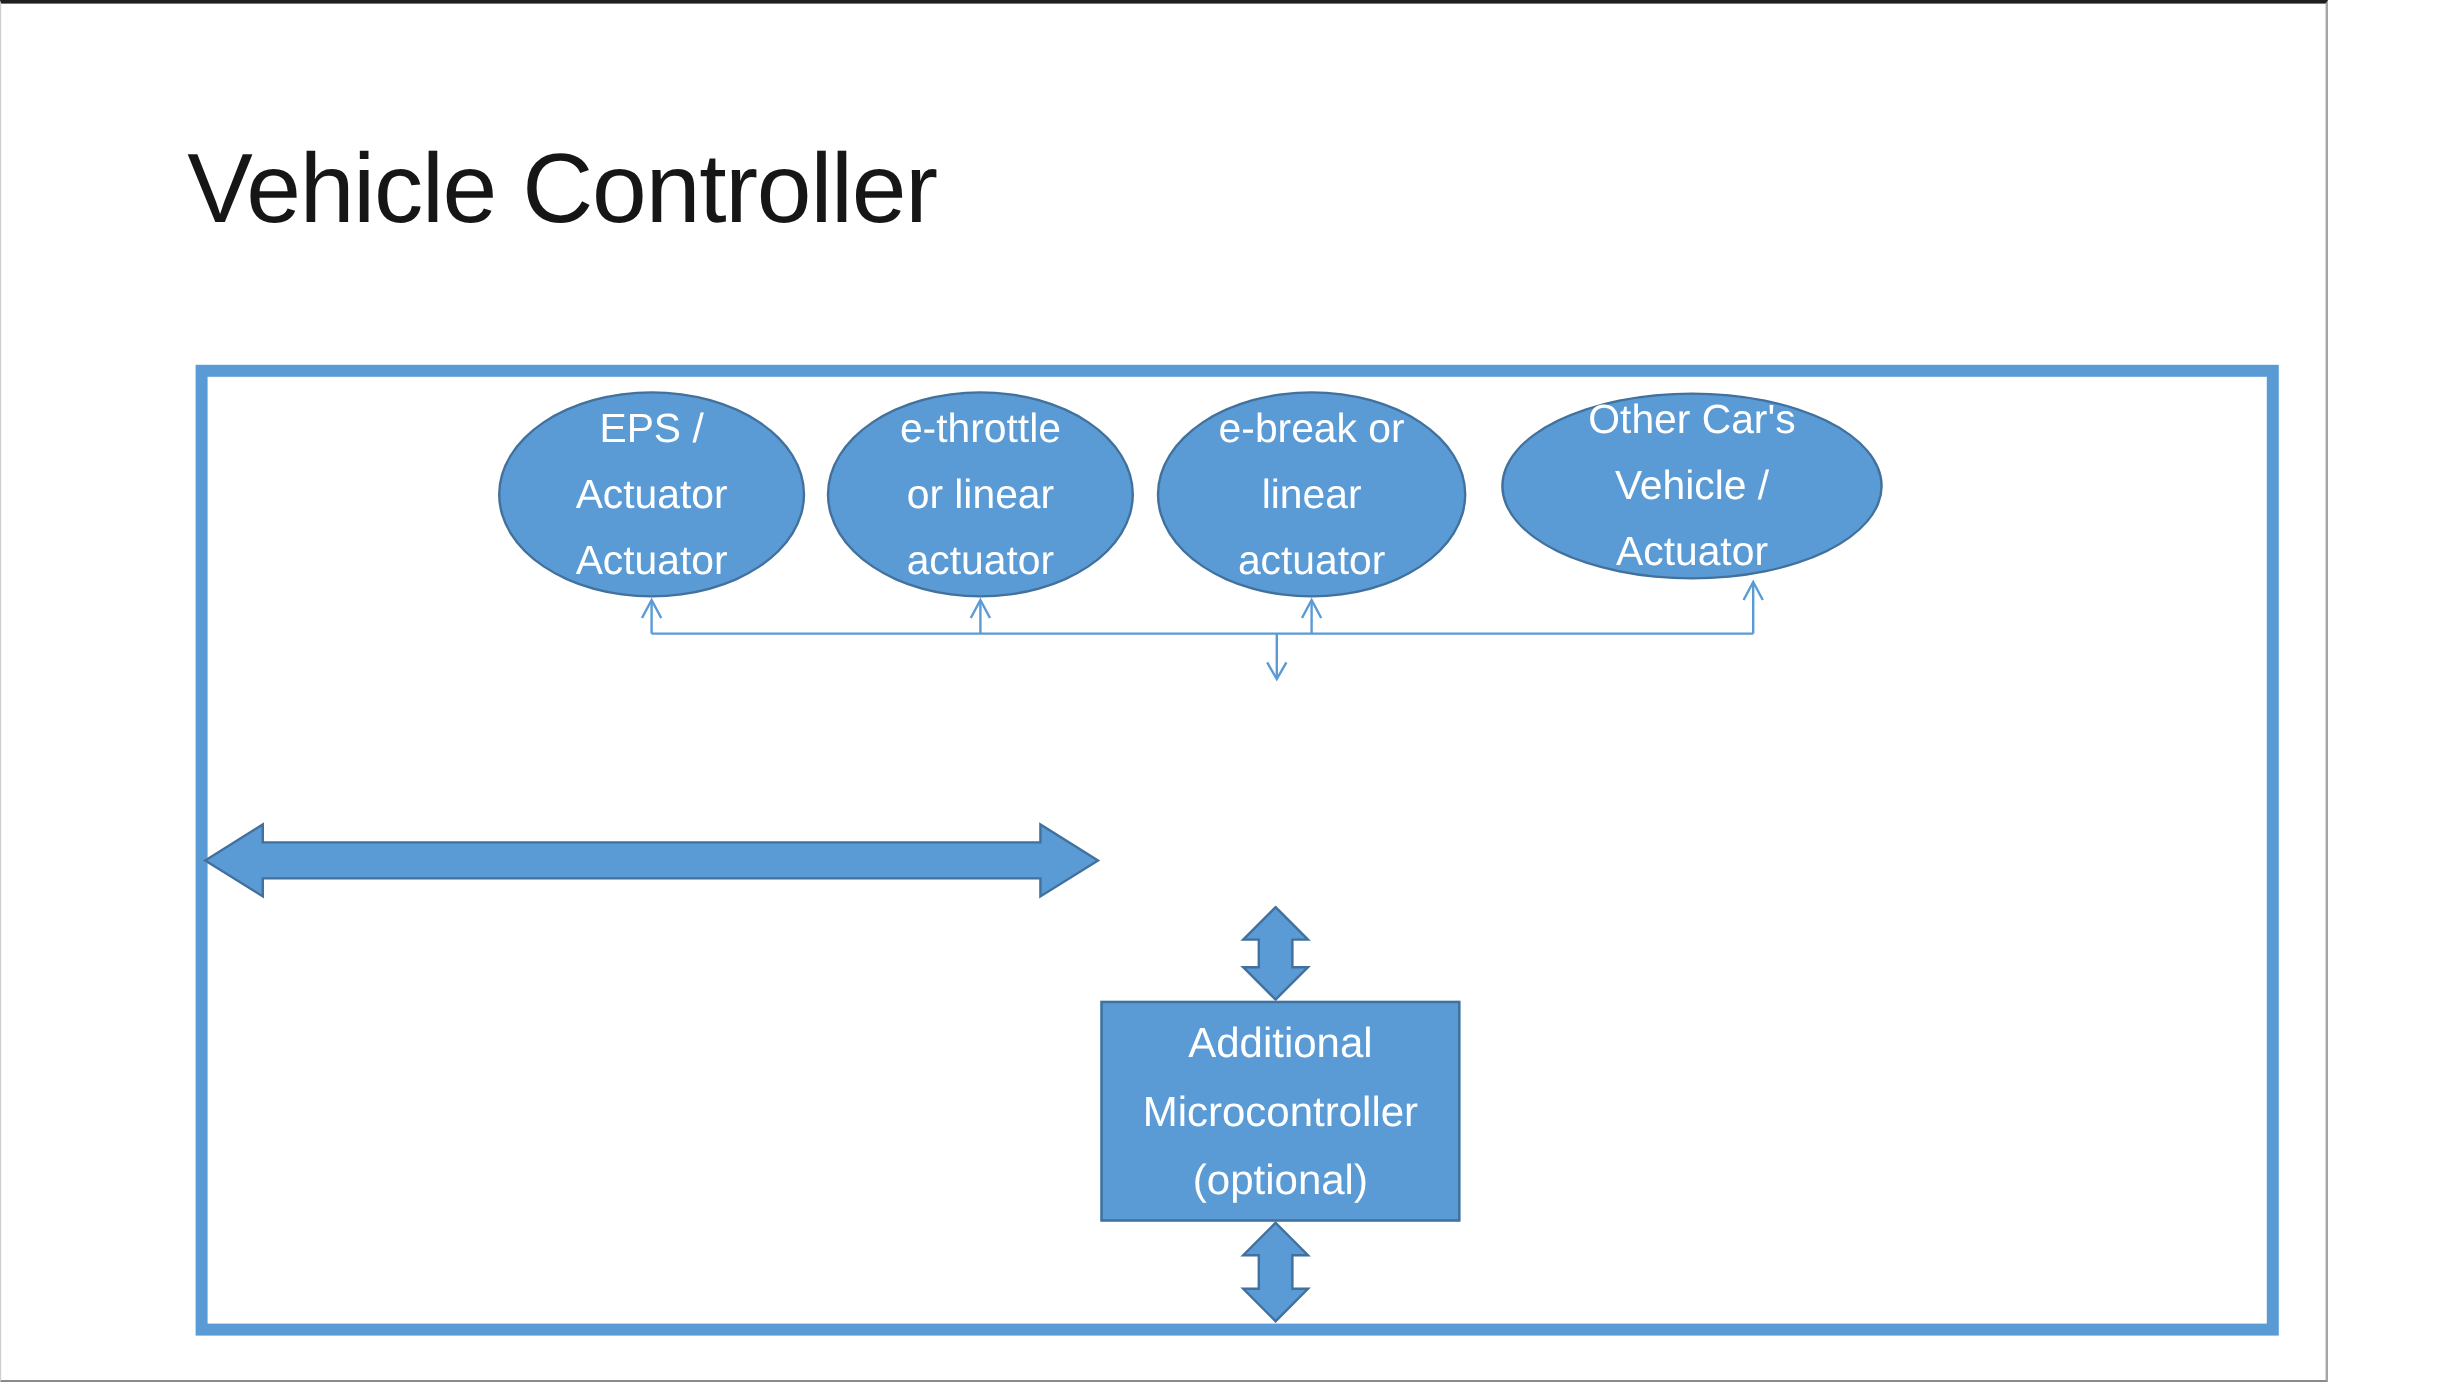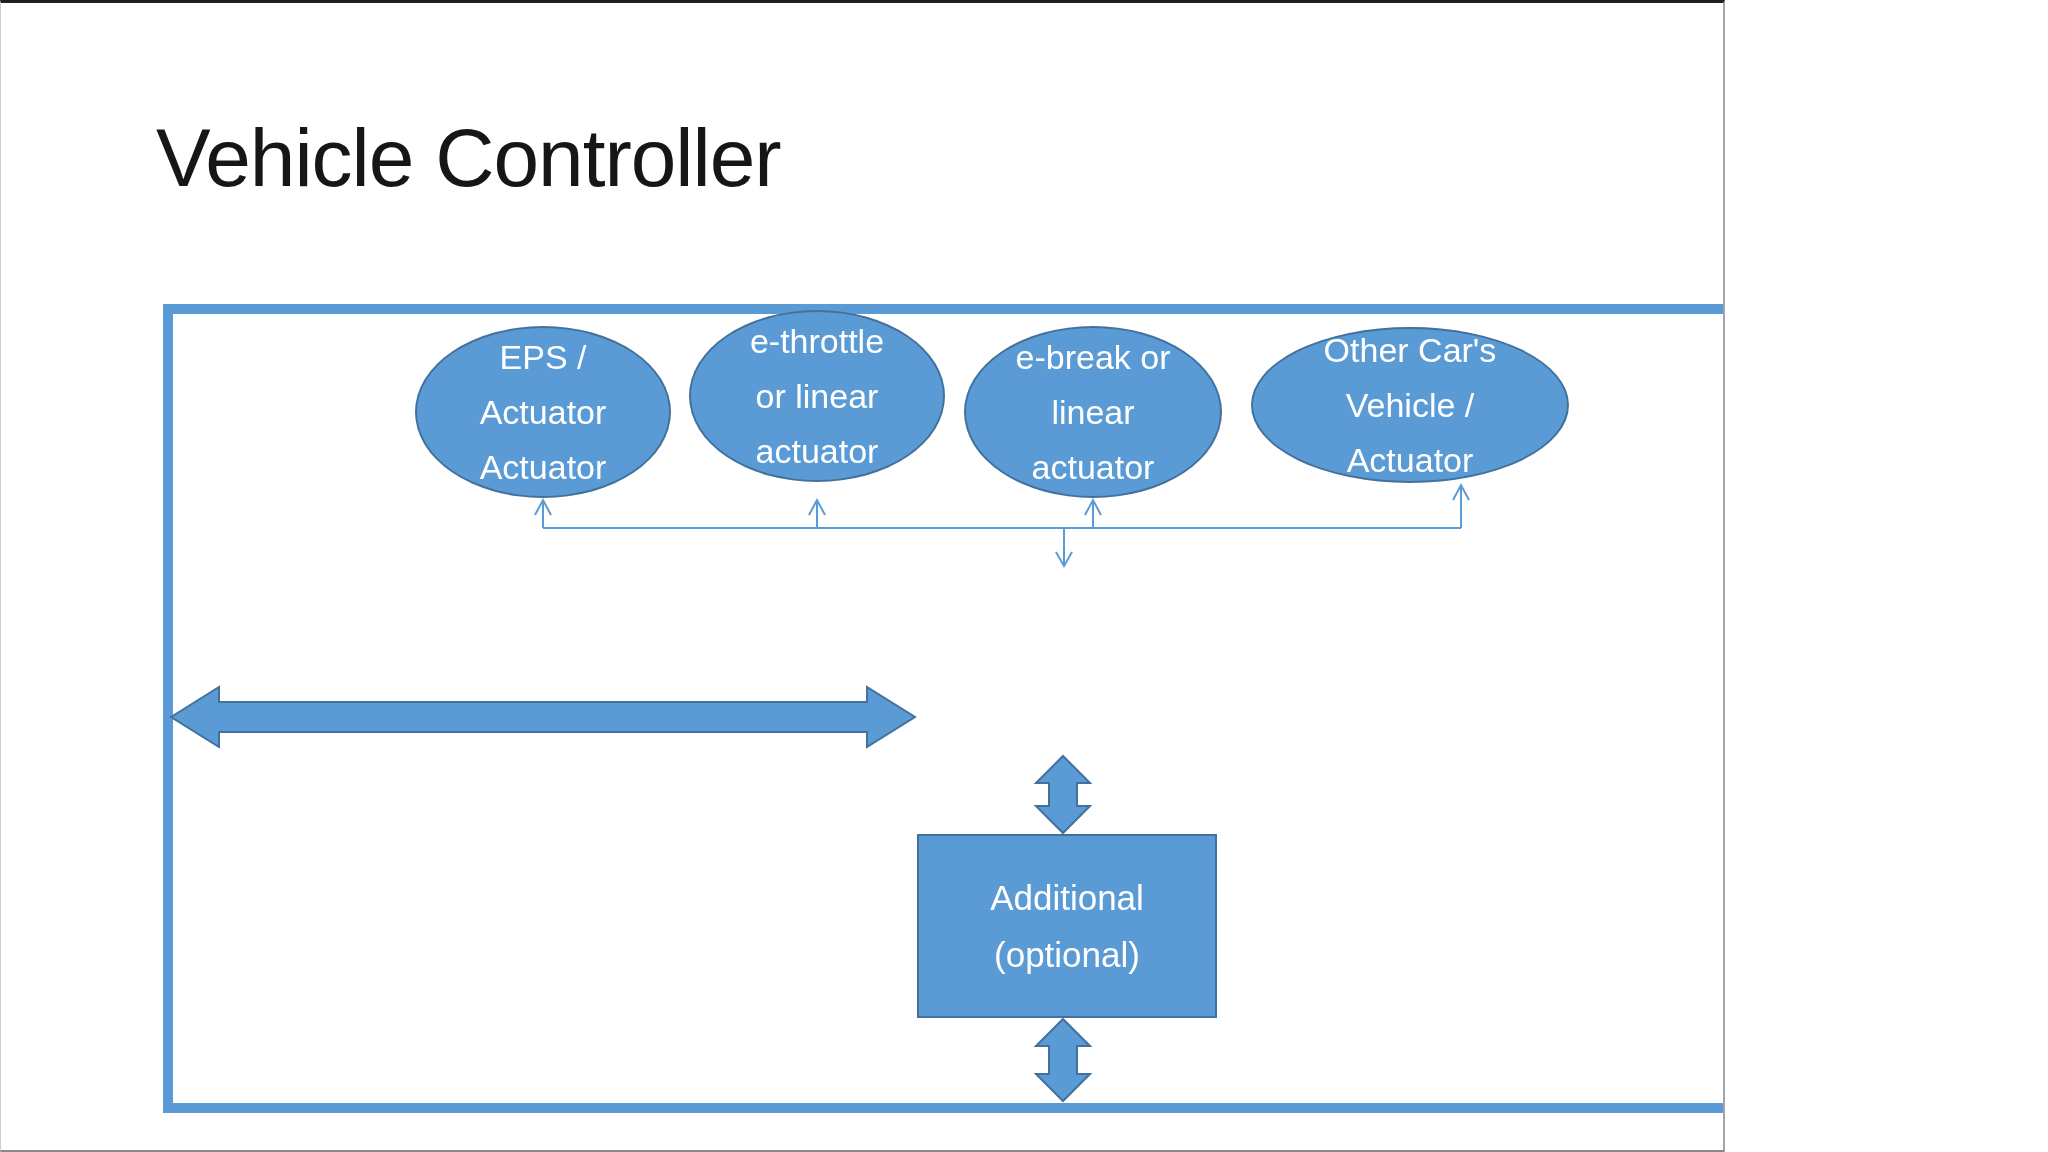--- a/index.html
+++ b/index.html
@@ -1,20 +1,20 @@
 <!DOCTYPE html>
 <html style="--page-bg: #ffffff; --title-color: #161616; --container-border: #5b9bd5; --shape-fill: #5b9bd5; --shape-outline: #41719c; --shape-text: #ffffff; --connector: #5b9bd5;"><head>
 <meta charset="utf-8">
 <style>
   html,body { margin:0; padding:0; background:#ffffff; }
   * { box-sizing:border-box; }
 
   .stage {
     position:relative;
-    width:1725px; height:1152px;
+    width:1940px; height:1152px;
     background:var(--page-bg, #ffffff);
     font-family:"Liberation Sans", sans-serif;
     border-top:3px solid #1f1f1f;
     border-bottom:2px solid #8a8a8a;
     border-right:2px solid #a5a5a5;
     border-left:1px solid #cfcfcf;
     overflow:hidden;
   }
 
   .slide-title {
@@ -52,21 +52,21 @@
     color:var(--shape-text, #ffffff);
     background:var(--shape-fill, #5b9bd5);
     border:2px solid var(--shape-outline, #41719c);
     font-size:34px;
     line-height:43px;
     gap:12px;
   }
   .ellipse { border-radius:50%; }
 
   .ellipse.e1 { left:414px;  top:323px; width:256px; height:172px; }
-  .ellipse.e2 { left:688px;  top:307px; width:256px; height:172px; }
+  .ellipse.e2 { left:688px;  top:323px; width:256px; height:172px; }
   .ellipse.e3 { left:963px;  top:323px; width:258px; height:172px; }
   .ellipse.e4 { left:1250px; top:324px; width:318px; height:156px; }
 
   .box.ecu { left:916px; top:565px; width:300px; height:187px; font-size:36px; }
   .box.mcu { left:916px; top:831px; width:300px; height:184px; font-size:35px; line-height:45px; }
 </style>
 </head>
 <body>
 
 <div class="stage">
@@ -118,16 +118,17 @@
 
   <div class="node ellipse e4">
     <span>Other Car's</span>
     <span>Vehicle /</span>
     <span>Actuator</span>
   </div>
 
 
   <div class="node box mcu">
     <span>Additional</span>
+    <span>Microcontroller</span>
     <span>(optional)</span>
   </div>
 
 </div>
 
 </body></html>

